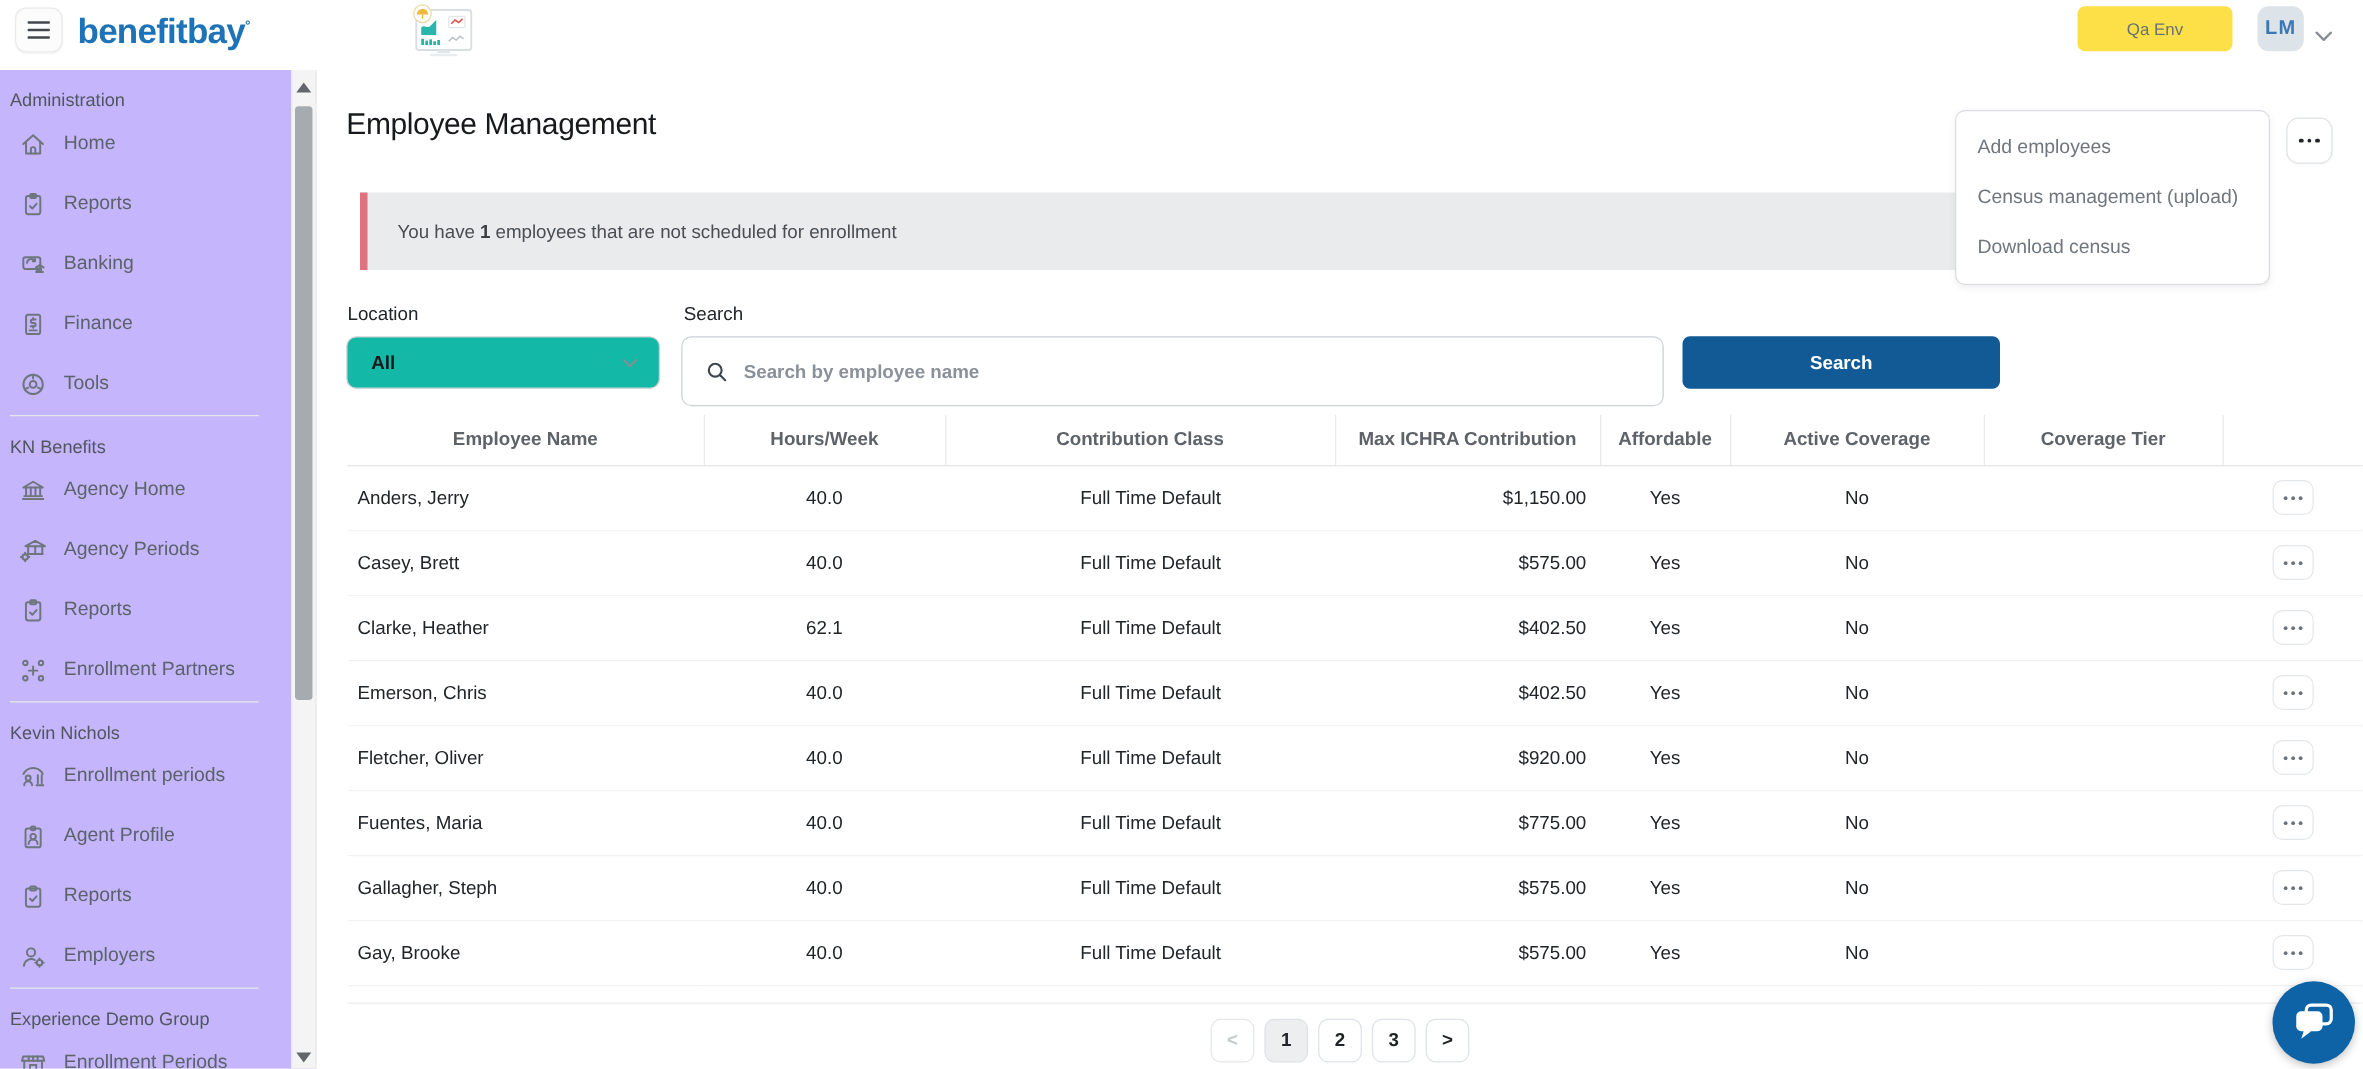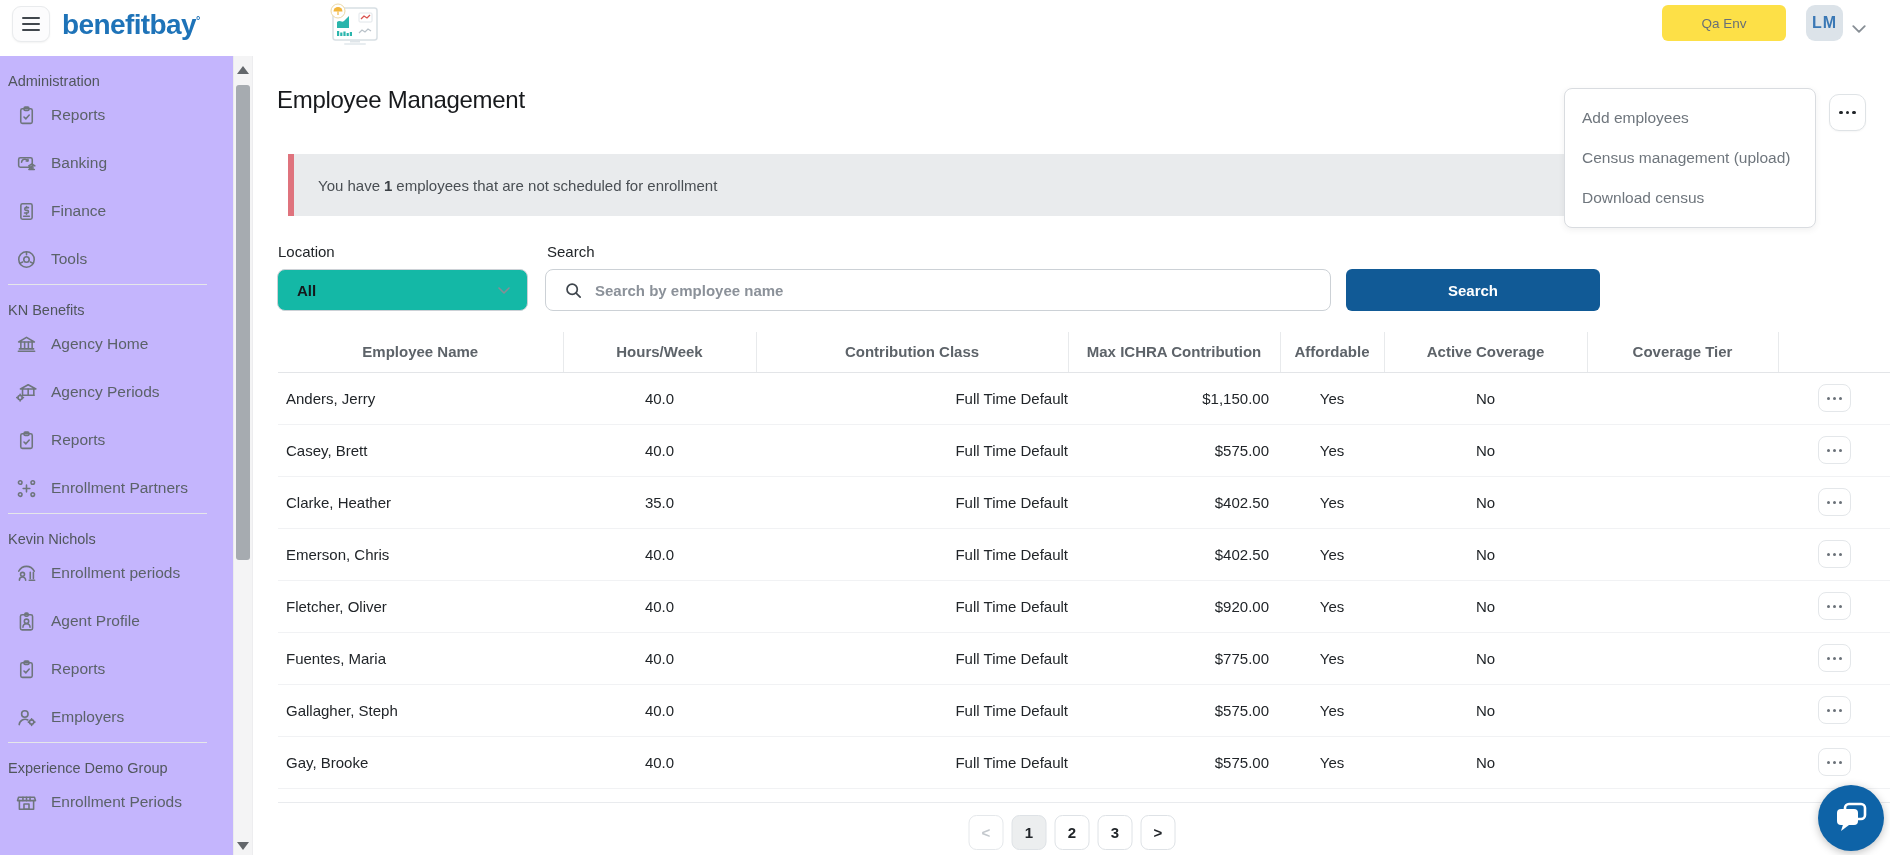--- a/index.html
+++ b/index.html
@@ -45,38 +45,38 @@
     font-size:15px;color:#494e53}
   .alert-text{display:flex;gap:4px}
   .alert b{font-weight:700;color:#3b4045}
 
   .filter-label{position:absolute;top:187px;font-size:15px;color:#212529}
   .loc-label{left:25px}
   .srch-label{left:294px}
   .select{position:absolute;left:24px;top:213px;width:251px;height:42px;border:1px solid #ccd1d6;border-radius:8px;
     background:#14b8a6;display:flex;align-items:center;justify-content:space-between;padding:0 17px 0 19px;cursor:pointer}
   .select-value{font-weight:700;font-size:15px;color:#15181b}
-  .searchbox{position:absolute;left:292px;top:213px;width:786px;height:42px;border:1px solid #ccd1d6;border-radius:8px;
+  .searchbox{position:absolute;left:292px;top:213px;width:786px;height:56px;border:1px solid #ccd1d6;border-radius:8px;
     background:#fff;display:flex;align-items:center;padding-left:18px;gap:12px}
   .searchbox svg{flex:none}
   .searchbox input{border:none;outline:none;flex:1;font-size:15px;font-family:inherit;color:#1f2327;height:100%;background:transparent}
   .searchbox input::placeholder{color:#8b9199;font-weight:700;opacity:1}
   .search-btn{position:absolute;left:1093px;top:213px;width:254px;height:42px;border-radius:6px;
     background:var(--primary-button-blue,#115a96);color:#fff;font-weight:700;font-size:15px}
 
   
   .emp-table{position:absolute;left:25px;top:276px;width:1612px;border-collapse:collapse;table-layout:fixed}
   .emp-table th{height:40px;font-size:15px;font-weight:700;color:#5d6369;text-align:center;
     border-bottom:1px solid #e3e5e8;border-right:1px solid #e8eaec;background:#fff;white-space:nowrap}
   .emp-table th:last-child{border-right:none}
   .emp-table td{height:52px;font-size:15px;color:#212529;border-bottom:1px solid #f1f2f4;background:#fff;white-space:nowrap}
   .c0{width:285px}.c1{width:193px}.c2{width:312px}.c3{width:212px}.c4{width:104px}.c5{width:203px}.c6{width:191px}.c7{width:112px}
   td.name{text-align:left;padding-left:8px}
   td.hours{text-align:center}
-  td.cclass{text-align:right;padding-left:17px}
+  td.cclass{text-align:center;padding-left:17px}
   td.max{text-align:right;padding-right:11px}
   td.afford{text-align:center}
   td.active{text-align:center}
   td.tier{text-align:left}
   td.actions{text-align:center}
   .row-menu-btn{width:33px;height:28px;border:1px solid #e4e7ea;border-radius:8px;background:#fff;color:#6a7178;
     display:inline-flex;align-items:center;justify-content:center}
   .dotrow{display:flex;gap:3px;align-items:center}
   .dot{width:3px;height:3px;border-radius:50%;background:currentColor}
   .more-btn .dot{width:3.5px;height:3.5px}
@@ -135,20 +135,30 @@
       <path d="m1 1 5 5 5-5"></path>
     </svg>
 </header>
 
 <aside class="sidebar">
   <nav class="side-nav" id="sidebar-nav">
       <div class="section-label">Administration</div>
       <div class="side-item">
         <span class="side-icon">
           <svg viewBox="0 0 22 22" fill="none" stroke="currentColor" stroke-width="1.5" stroke-linecap="round" stroke-linejoin="round">
+            <path d="M3.5 10.7 11 4l7.5 6.7"></path>
+            <path d="M5.6 9v9h10.8V9"></path>
+            <path d="M9.3 18v-3.2a1.7 1.7 0 0 1 3.4 0V18"></path>
+          </svg>
+        </span>
+        <span class="side-item-label">Home</span>
+      </div>
+      <div class="side-item">
+        <span class="side-icon">
+          <svg viewBox="0 0 22 22" fill="none" stroke="currentColor" stroke-width="1.5" stroke-linecap="round" stroke-linejoin="round">
             <rect x="5.5" y="4.6" width="11" height="13.9" rx="1.6"></rect>
             <rect x="8.7" y="3" width="4.6" height="3.2" rx="1"></rect>
             <path d="M8.6 12.4l1.8 1.8 3.2-3.6"></path>
           </svg>
         </span>
         <span class="side-item-label">Reports</span>
       </div>
       <div class="side-item">
         <span class="side-icon">
           <svg viewBox="0 0 22 22" fill="none" stroke="currentColor" stroke-width="1.5" stroke-linecap="round" stroke-linejoin="round">
@@ -364,21 +374,21 @@
           <td class="c7 actions"><button class="row-menu-btn">
               <span class="dotrow">
                 <i class="dot"></i>
                 <i class="dot"></i>
                 <i class="dot"></i>
               </span>
             </button></td>
         </tr>
         <tr class="trow">
           <td class="c0 name">Clarke, Heather</td>
-          <td class="c1 hours">35.0</td>
+          <td class="c1 hours">62.1</td>
           <td class="c2 cclass">Full Time Default</td>
           <td class="c3 max">$402.50</td>
           <td class="c4 afford">Yes</td>
           <td class="c5 active">No</td>
           <td class="c6 tier"></td>
           <td class="c7 actions"><button class="row-menu-btn">
               <span class="dotrow">
                 <i class="dot"></i>
                 <i class="dot"></i>
                 <i class="dot"></i>

